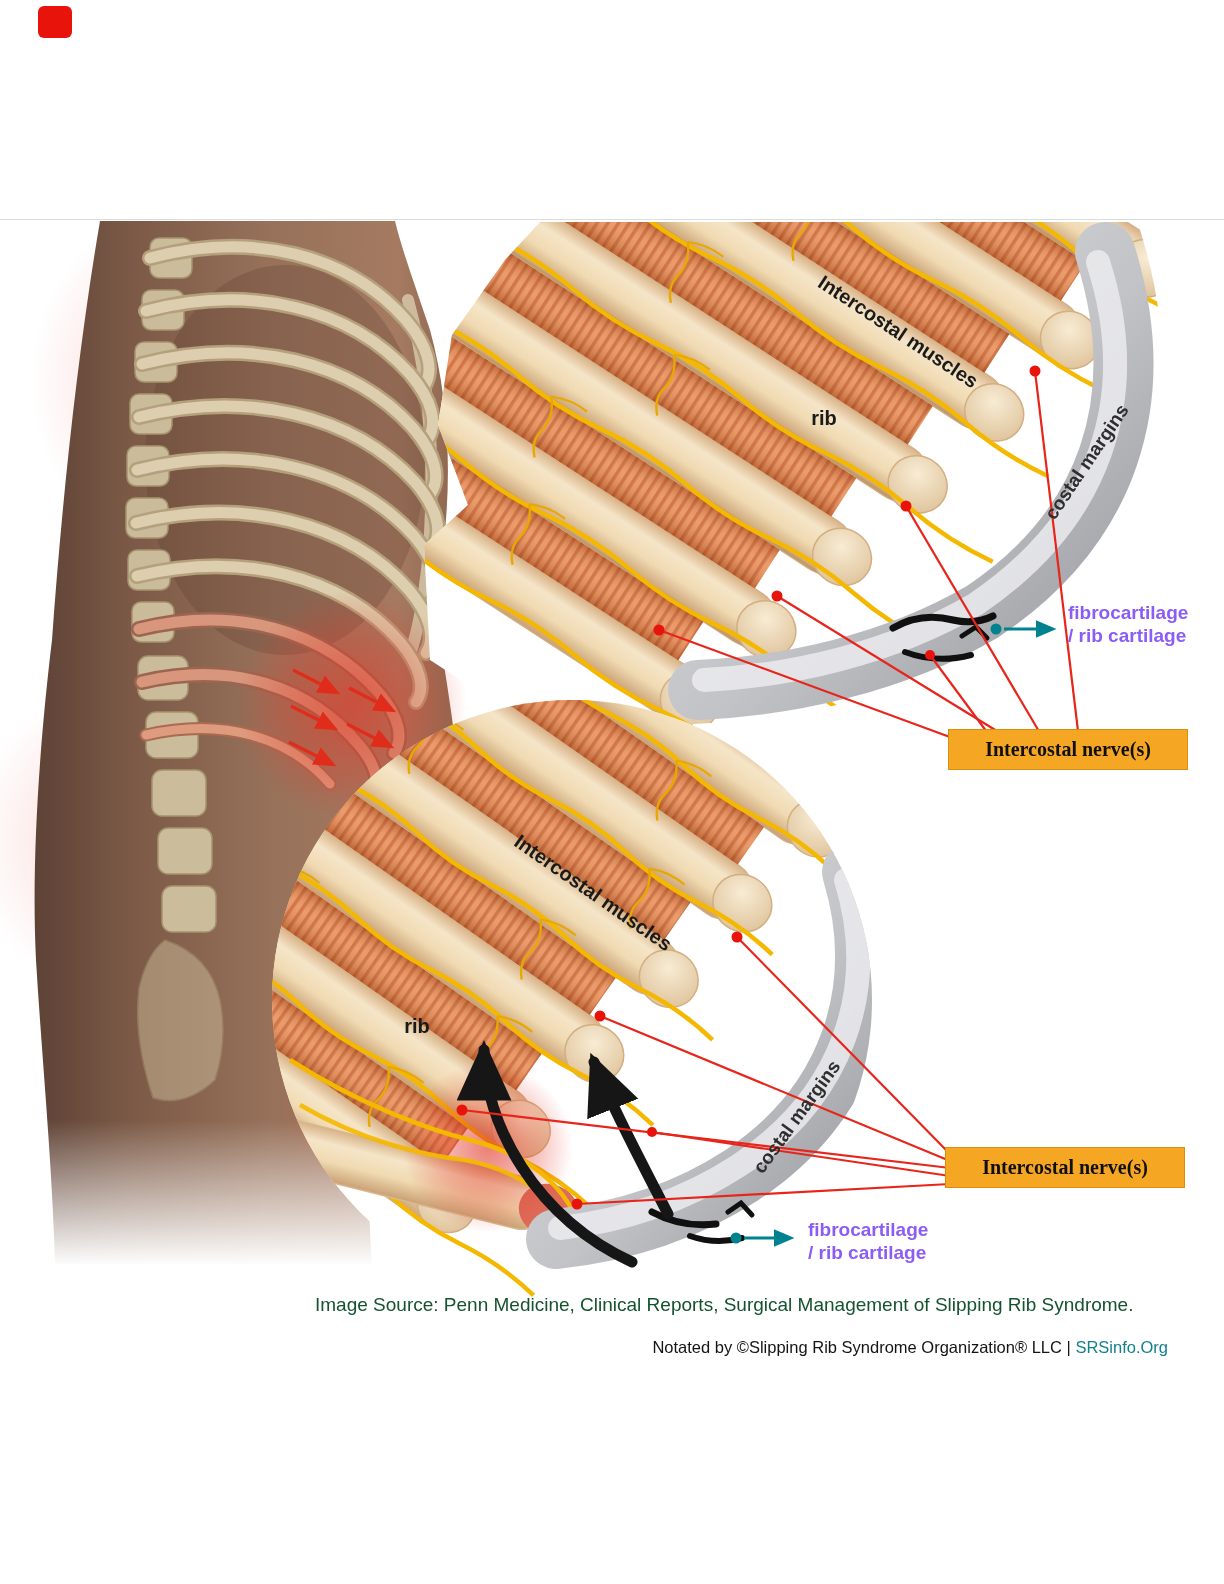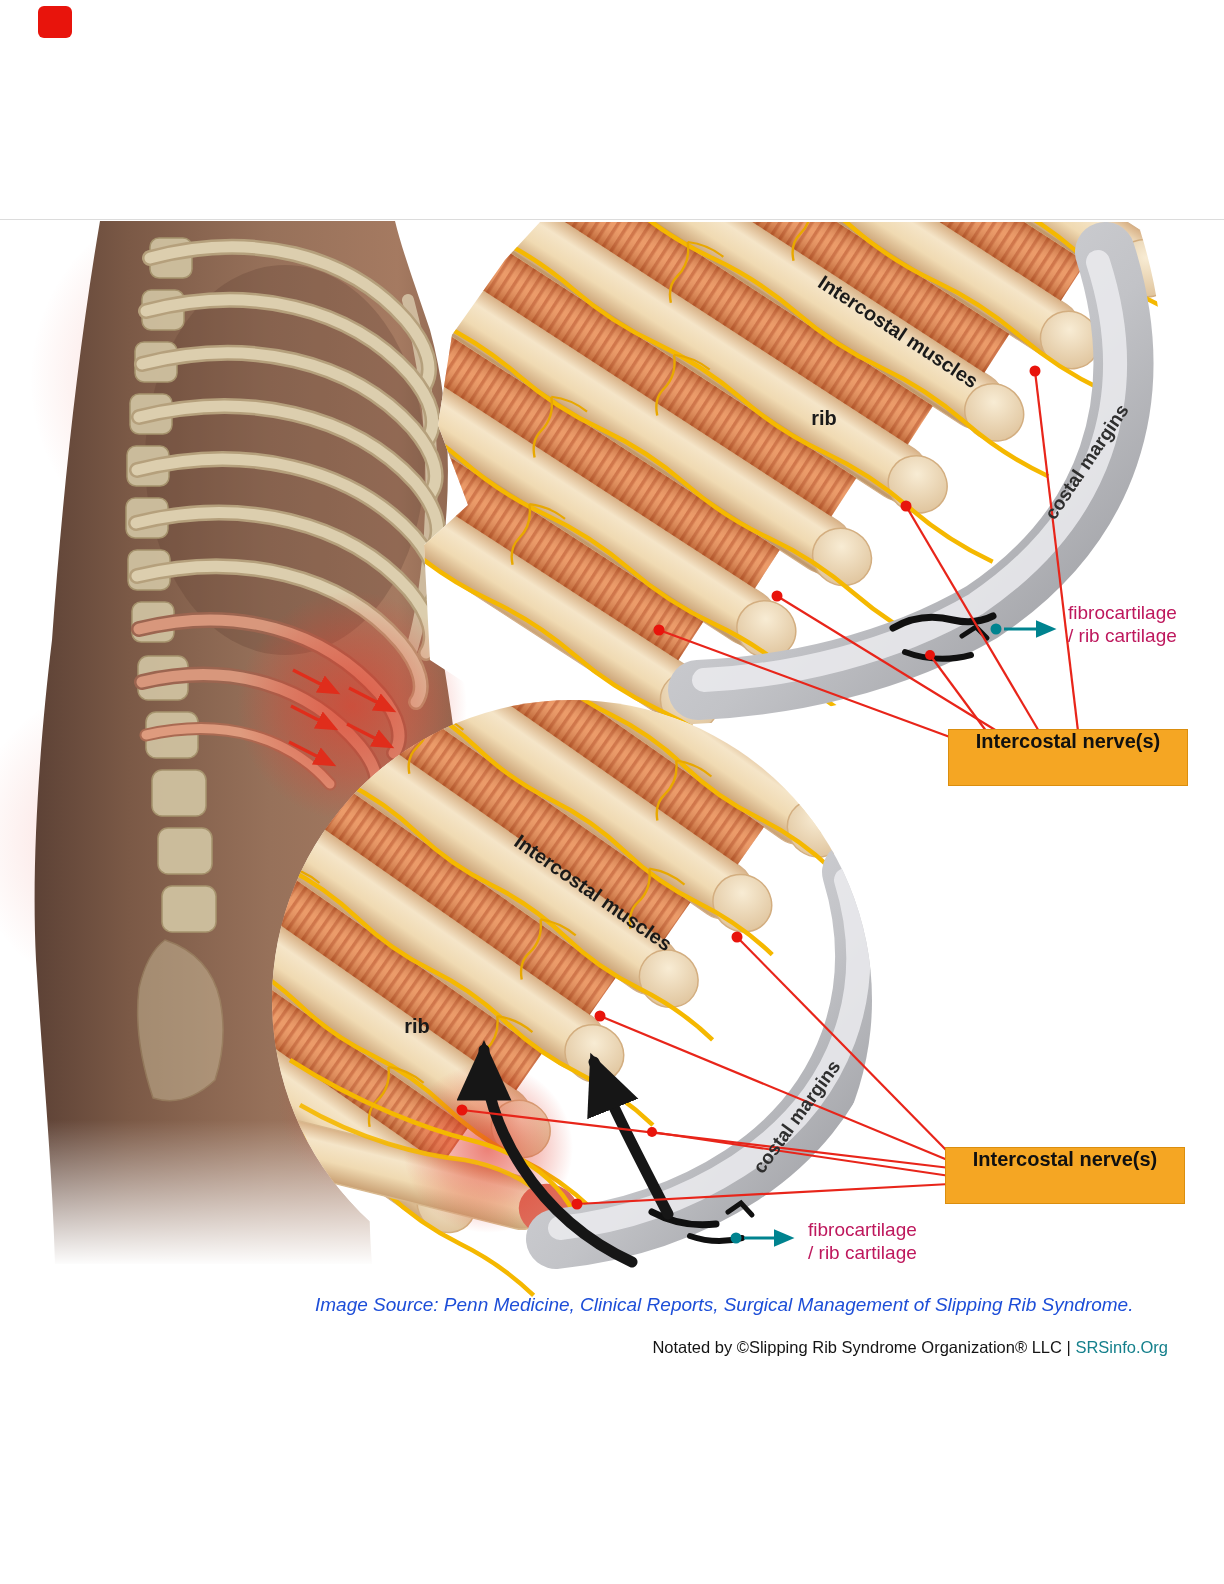--- a/index.html
+++ b/index.html
@@ -11,26 +11,26 @@
   }
   .page { position:absolute; inset:0; background:#fff; }
   .corner-mark { position:absolute; left:38px; top:6px; width:34px; height:32px;
     background:#E8140C; border-radius:6px; }
   .title { position:absolute; left:35px; top:150px; width:1160px;
     font-size:23px; font-weight:bold; line-height:1.26; color:#101010; }
   .hr { position:absolute; left:0; top:219px; width:1224px; height:1px; background:#dcdcdc; }
   .art { position:absolute; left:0; top:0; width:1224px; height:1584px; }
   .lbl { position:absolute; font-weight:bold; color:#1a1a1a; white-space:nowrap; }
   .lbl-cm { color:#2e2e2e; }
-  .badge { position:absolute; width:240px; height:57px; background:#F5A623;
-    border:1px solid #DB8E0E; display:flex; align-items:flex-start; justify-content:center;
-    font-size:20px; font-weight:bold; color:#101010; }
-  .fibro { position:absolute; font-size:19px; font-weight:normal; line-height:1.22; color:#be185d; }
-  .source { position:absolute; left:315px; top:1294px; font-size:19px; font-style:italic;
-    color:#1d4ed8; white-space:nowrap; }
+  .badge { position:absolute; width:240px; height:41px; background:#F5A623;
+    border:1px solid #DB8E0E; display:flex; align-items:center; justify-content:center;
+    font-size:20px; font-weight:bold; color:#101010;font-family:Liberation Serif, serif; }
+  .fibro { position:absolute; font-size:19px; font-weight:bold; line-height:1.22; color:#8b5cf6; }
+  .source { position:absolute; left:315px; top:1294px; font-size:19px; 
+    color:#14532d; white-space:nowrap; }
   .notation { position:absolute; top:1338px; right:56px; font-size:16.5px;
     color:#141414; white-space:nowrap;margin-left:44px; }
   .notation a { color:#15808C; text-decoration:none; cursor:pointer; }
   .rib-band { fill:url(#ribGrad); stroke:#D4B088; stroke-width:1.2; }
   .muscle-band { fill:url(#stri); }
   .muscle-shade { fill:url(#muscleShade); }
   .nrv { stroke:#F5B800; stroke-width:4.5; fill:none; }
   .tip { fill:url(#tipGrad); stroke:#D3AE80; stroke-width:1.5; }
   .marg { stroke:url(#margGrad); stroke-width:60; fill:none; stroke-linecap:round; }
   .marg-hi { stroke:#EBEBEF; stroke-width:24; fill:none; stroke-linecap:round; opacity:.85; }

